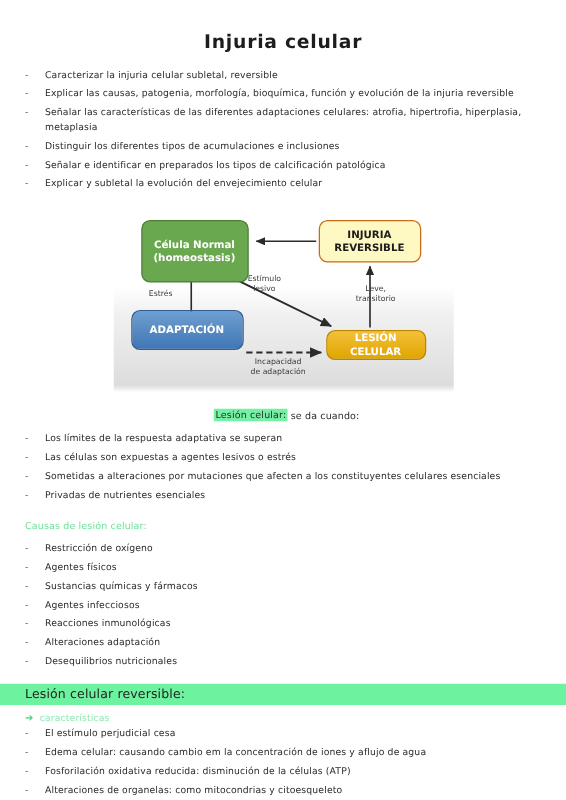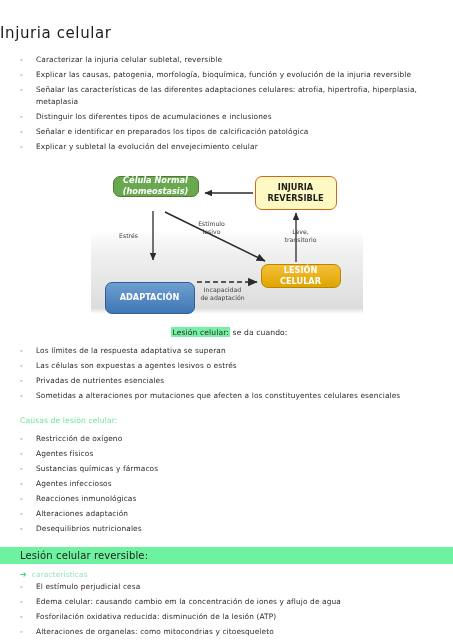--- a/index.html
+++ b/index.html
@@ -18,25 +18,26 @@
   .page {
     width: 453px;
     height: 640px;
     position: relative;
     box-sizing: border-box;
     padding: 0;
   }
 
   
   .title {
+    text-align: center;
     font-size: 15px;
     letter-spacing: 0.6px;
     color: #1d1d1d;
     margin: 24px 0 12px 0;
-    font-weight: 400;
+    font-weight: 700;
   }
 
   
   .obj-list {
     margin: 0;
     padding: 0 14px 0 18px;
     list-style: none;
   }
   .obj-list li {
     position: relative;
@@ -84,35 +85,34 @@
     align-items: center;
     justify-content: center;
     text-align: center;
     font-size: 8.2px;
     font-weight: bold;
     line-height: 11px;
     box-sizing: border-box;
   }
   .node-normal {
     left: 22px; top: 8px;
-    width: 86px; height: 21px;
+    width: 86px; height: 50px;
     background: #6aa84f;
     border: 1.4px solid #4e7c38;
     color: #ffffff;
-    font-style: italic;
   }
   .node-injuria {
     left: 164px; top: 8px;
     width: 82px; height: 34px;
     background: #fef9c3;
     border: 1.4px solid #c96a18;
     color: #1d1d1d;
   }
   .node-adapt {
-    left: 14px; top: 114px;
+    left: 14px; top: 80px;
     width: 90px; height: 32px;
     background: linear-gradient(to bottom, #6f9fd0 0%, #3f76b5 100%);
     border: 1.4px solid #2f5e94;
     color: #ffffff;
   }
   .node-lesion {
     left: 170px; top: 96px;
     width: 80px; height: 24px;
     background: linear-gradient(to bottom, #f3c03a 0%, #e0a500 100%);
     border: 1.4px solid #b98600;
@@ -257,22 +257,22 @@
 
   <div class="sec-gap"></div>
 
   <div class="hl-head"><span class="hl-mark">Lesión celular:</span><span> se da cuando:</span></div>
 
   <div style="height:6px"></div>
 
   <ul class="obj-list">
     <li>Los límites de la respuesta adaptativa se superan</li>
     <li>Las células son expuestas a agentes lesivos o estrés</li>
+    <li>Sometidas a alteraciones por mutaciones que afecten a los constituyentes celulares esenciales</li>
     <li>Privadas de nutrientes esenciales</li>
-    <li>Sometidas a alteraciones por mutaciones que afecten a los constituyentes celulares esenciales</li>
   </ul>
 
   <div style="height:10px"></div>
 
   <div class="green-head">Causas de lesión celular:</div>
 
   <div style="height:6px"></div>
 
   <ul class="obj-list">
     <li>Restricción de oxígeno</li>
@@ -291,17 +291,17 @@
   <div style="height:5px"></div>
 
   <div class="arrow-head">
     <span class="arrow-glyph">➔</span>
     <span>características</span>
   </div>
 
   <ul class="obj-list">
     <li>El estímulo perjudicial cesa</li>
     <li>Edema celular: causando cambio em la concentración de iones y aflujo de agua</li>
-    <li>Fosforilación oxidativa reducida: disminución de la lesión (ATP)</li>
+    <li>Fosforilación oxidativa reducida: disminución de la células (ATP)</li>
     <li>Alteraciones de organelas: como mitocondrias y citoesqueleto</li>
   </ul>
 
 </div>
 
 </body></html>

